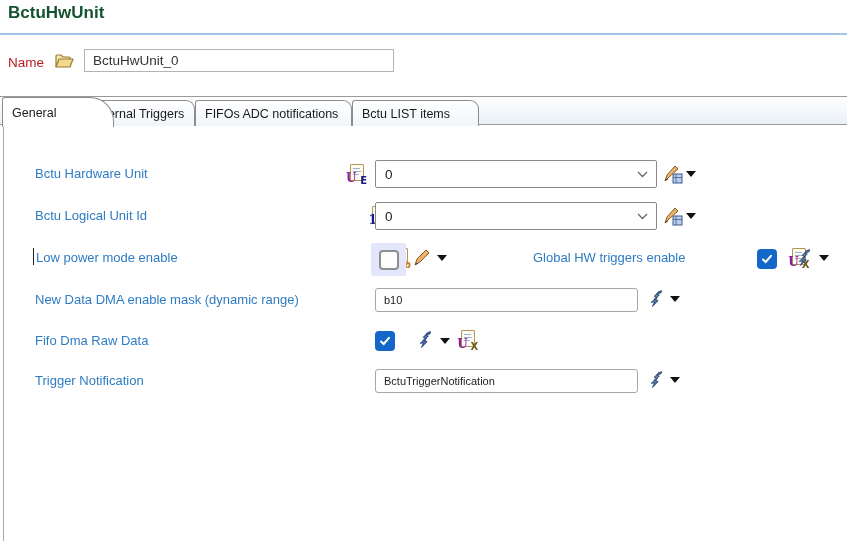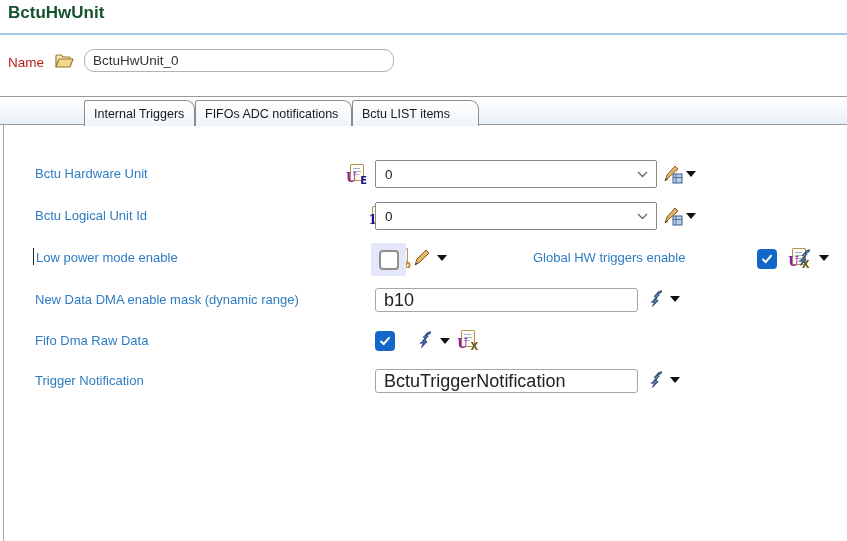--- a/index.html
+++ b/index.html
@@ -17,21 +17,21 @@
     font-size:17px;font-weight:bold;color:#14532d;
   }
   .header-divider{
     left:0;top:33px;width:847px;height:2px;background:#a4c6e6;
   }
 
   
   .name-label{left:8px;top:55px;font-size:13.5px;color:#b91c1c;}
   .name-input{
     left:84px;top:49px;width:300px;height:21px;
-    border:1px solid #b3b3b3;border-radius:10px;
+    border:1px solid #b3b3b3;border-radius:0;
     font-family:"Liberation Sans", sans-serif;
     font-size:13.5px;color:#333;padding:0 0 0 8px;outline:none;background:#fff;
   }
 
   
   .tabstrip{
     left:0;top:96px;width:847px;height:29px;
     background:linear-gradient(#ffffff,#e9f0f8);
     border-top:1px solid #9a9a9a;border-bottom:1px solid #9a9a9a;
     box-sizing:border-box;
@@ -65,21 +65,21 @@
   .combo{
     box-sizing:border-box;width:282px;height:28px;
     border:1px solid #8a8a8a;border-radius:2px;background:#fff;
     display:flex;align-items:center;justify-content:space-between;
     padding:0 8px 0 9px;font-size:13.5px;color:#222;
   }
   .txtfield{
     box-sizing:border-box;width:263px;height:24px;
     border:1px solid #a6a6a6;border-radius:3px;background:#fff;
     font-family:"Liberation Sans", sans-serif;
-    font-size:18px;color:#222;padding:0 0 0 8px;outline:none;
+    font-size:11px;color:#222;padding:0 0 0 8px;outline:none;
   }
 
   .checkbox{
     box-sizing:border-box;width:20px;height:20px;border-radius:4px;
   }
   .checkbox.unchecked{background:#fff;border:2px solid #909090;}
   .checkbox.checked{
     background:#1367c8;border:2px solid #1367c8;
     color:#fff;display:flex;align-items:center;justify-content:center;
   }
@@ -126,20 +126,21 @@
 <span class="abs" style="left:54px;top:52px;">
   <svg width="21" height="18" viewBox="0 0 21 18">
     <path d="M2 15 L2 4 Q2 3 3 3 L7 3 L9 5 L15 5 Q16 5 16 6 L16 7" fill="#f7e8b8" stroke="#9a7a2a" stroke-width="1.2"></path>
     <path d="M2 15 L5 7 L19 7 L16 15 Z" fill="#f2d891" stroke="#9a7a2a" stroke-width="1.2" stroke-linejoin="round"></path>
   </svg>
 </span>
 <input class="abs name-input" value="BctuHwUnit_0" style="">
 
 
 <div class="abs tabstrip">
+  <div class="tab selected">General</div>
   <div class="tab plain" style="left:84px;width:111px;">Internal Triggers</div>
   <div class="tab plain" style="left:195px;width:157px;">FIFOs ADC notifications</div>
   <div class="tab plain" style="left:352px;width:127px;">Bctu LIST items</div>
 </div>
 <div class="abs content-left-border"></div>
 
 
 <div class="abs field-label" style="left:35px;top:166px;">Bctu Hardware Unit</div>
 <span class="abs param-icon" style="left:347px;top:164px;">
   <span class="doc">

